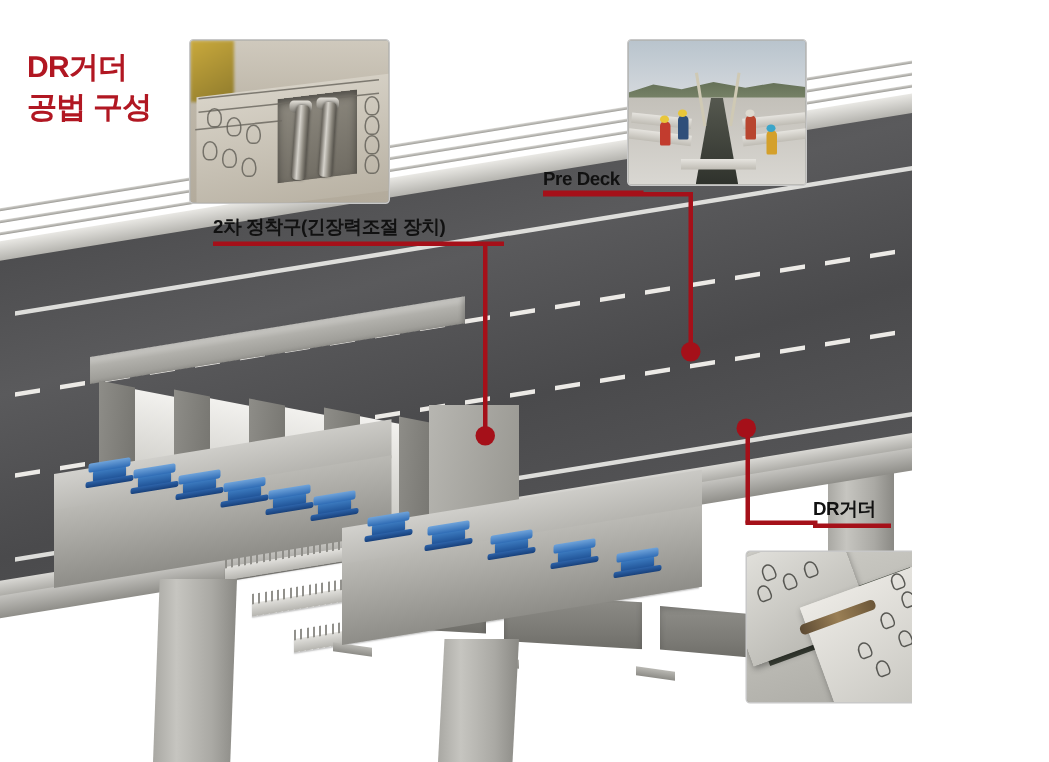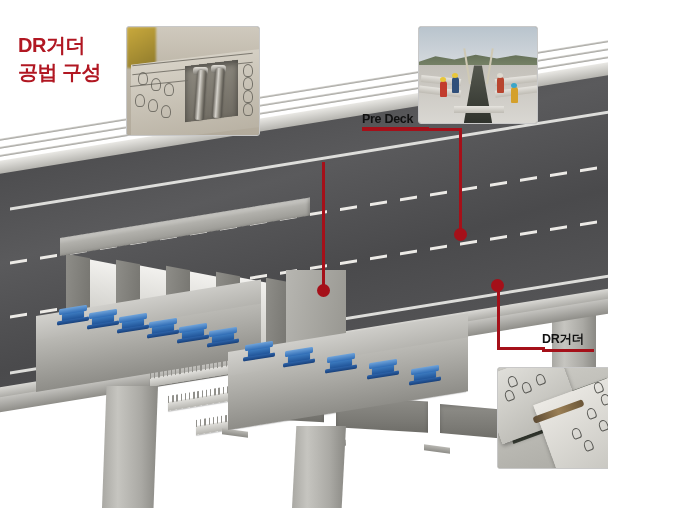--- a/index.html
+++ b/index.html
@@ -394,20 +394,24 @@
       <div class="p3-loop" style="left:74%;top:40%;transform:rotate(-20deg);"></div>
       <div class="p3-loop" style="left:84%;top:52%;transform:rotate(-20deg);"></div>
       <div class="p3-loop" style="left:62%;top:60%;transform:rotate(-20deg);"></div>
       <div class="p3-loop" style="left:72%;top:72%;transform:rotate(-20deg);"></div>
     </div>
   </div>
 
   <div class="title">DR거더
 공법 구성</div>
 
+  <div class="callout" style="left:142px;top:143px;width:194px;">
+    <div class="ctext">2차 정착구(긴장력조절 장치)</div>
+    <div class="underline"></div>
+  </div>
   <div class="leader v" style="left:322px;top:162px;height:128px;"></div>
   <div class="dot" style="left:317px;top:284px;"></div>
 
   <div class="callout" style="left:362px;top:112px;width:67px;">
     <div class="ctext">Pre Deck</div>
     <div class="underline"></div>
   </div>
   <div class="leader v" style="left:459px;top:130px;height:104px;"></div>
   <div class="leader" style="left:362px;top:128px;width:100px;height:2.5px;"></div>
   <div class="dot" style="left:454px;top:228px;"></div>

